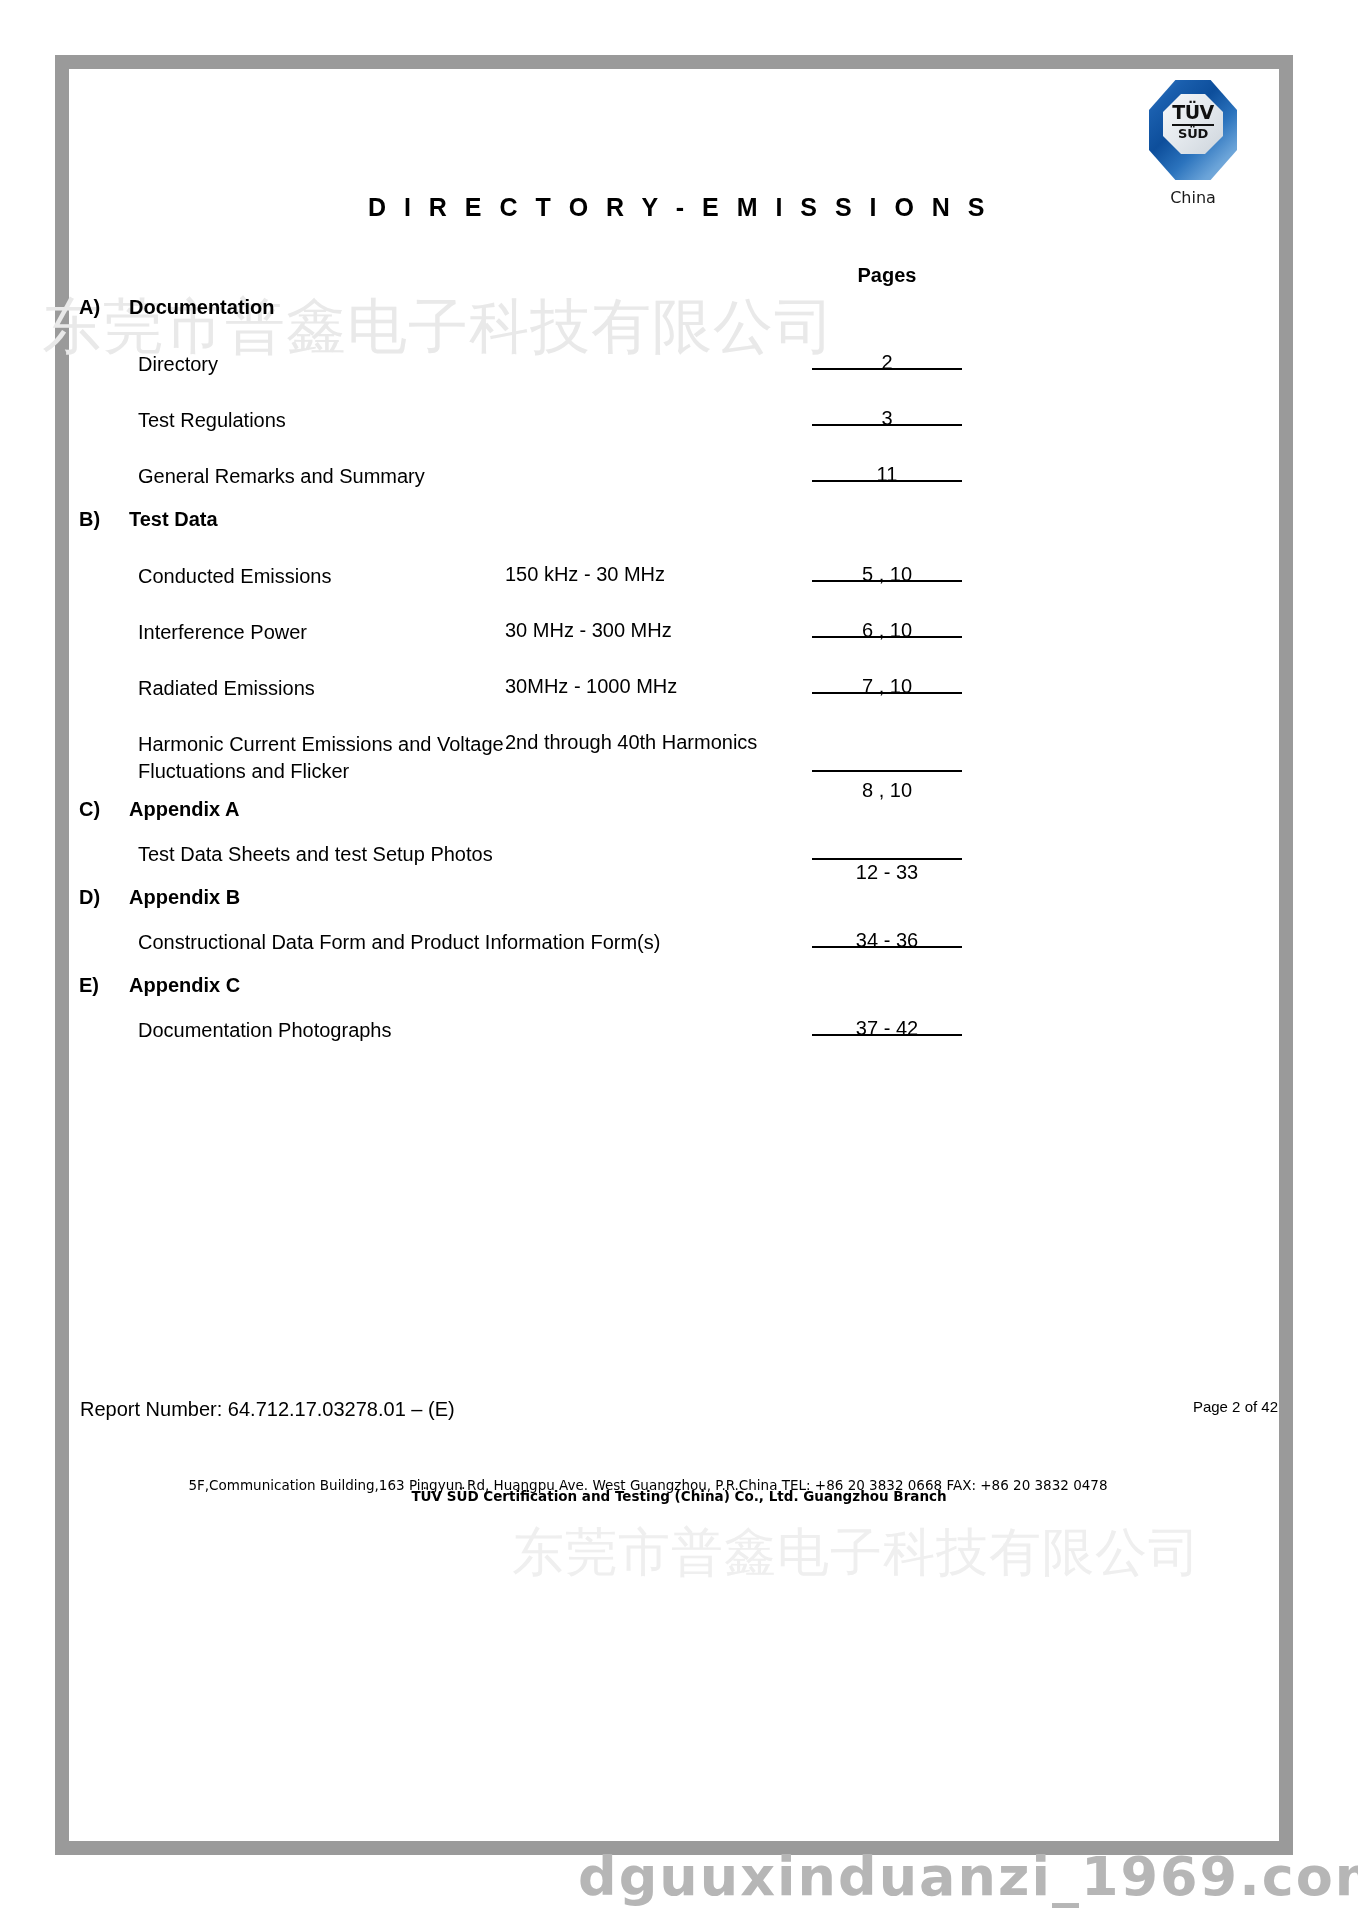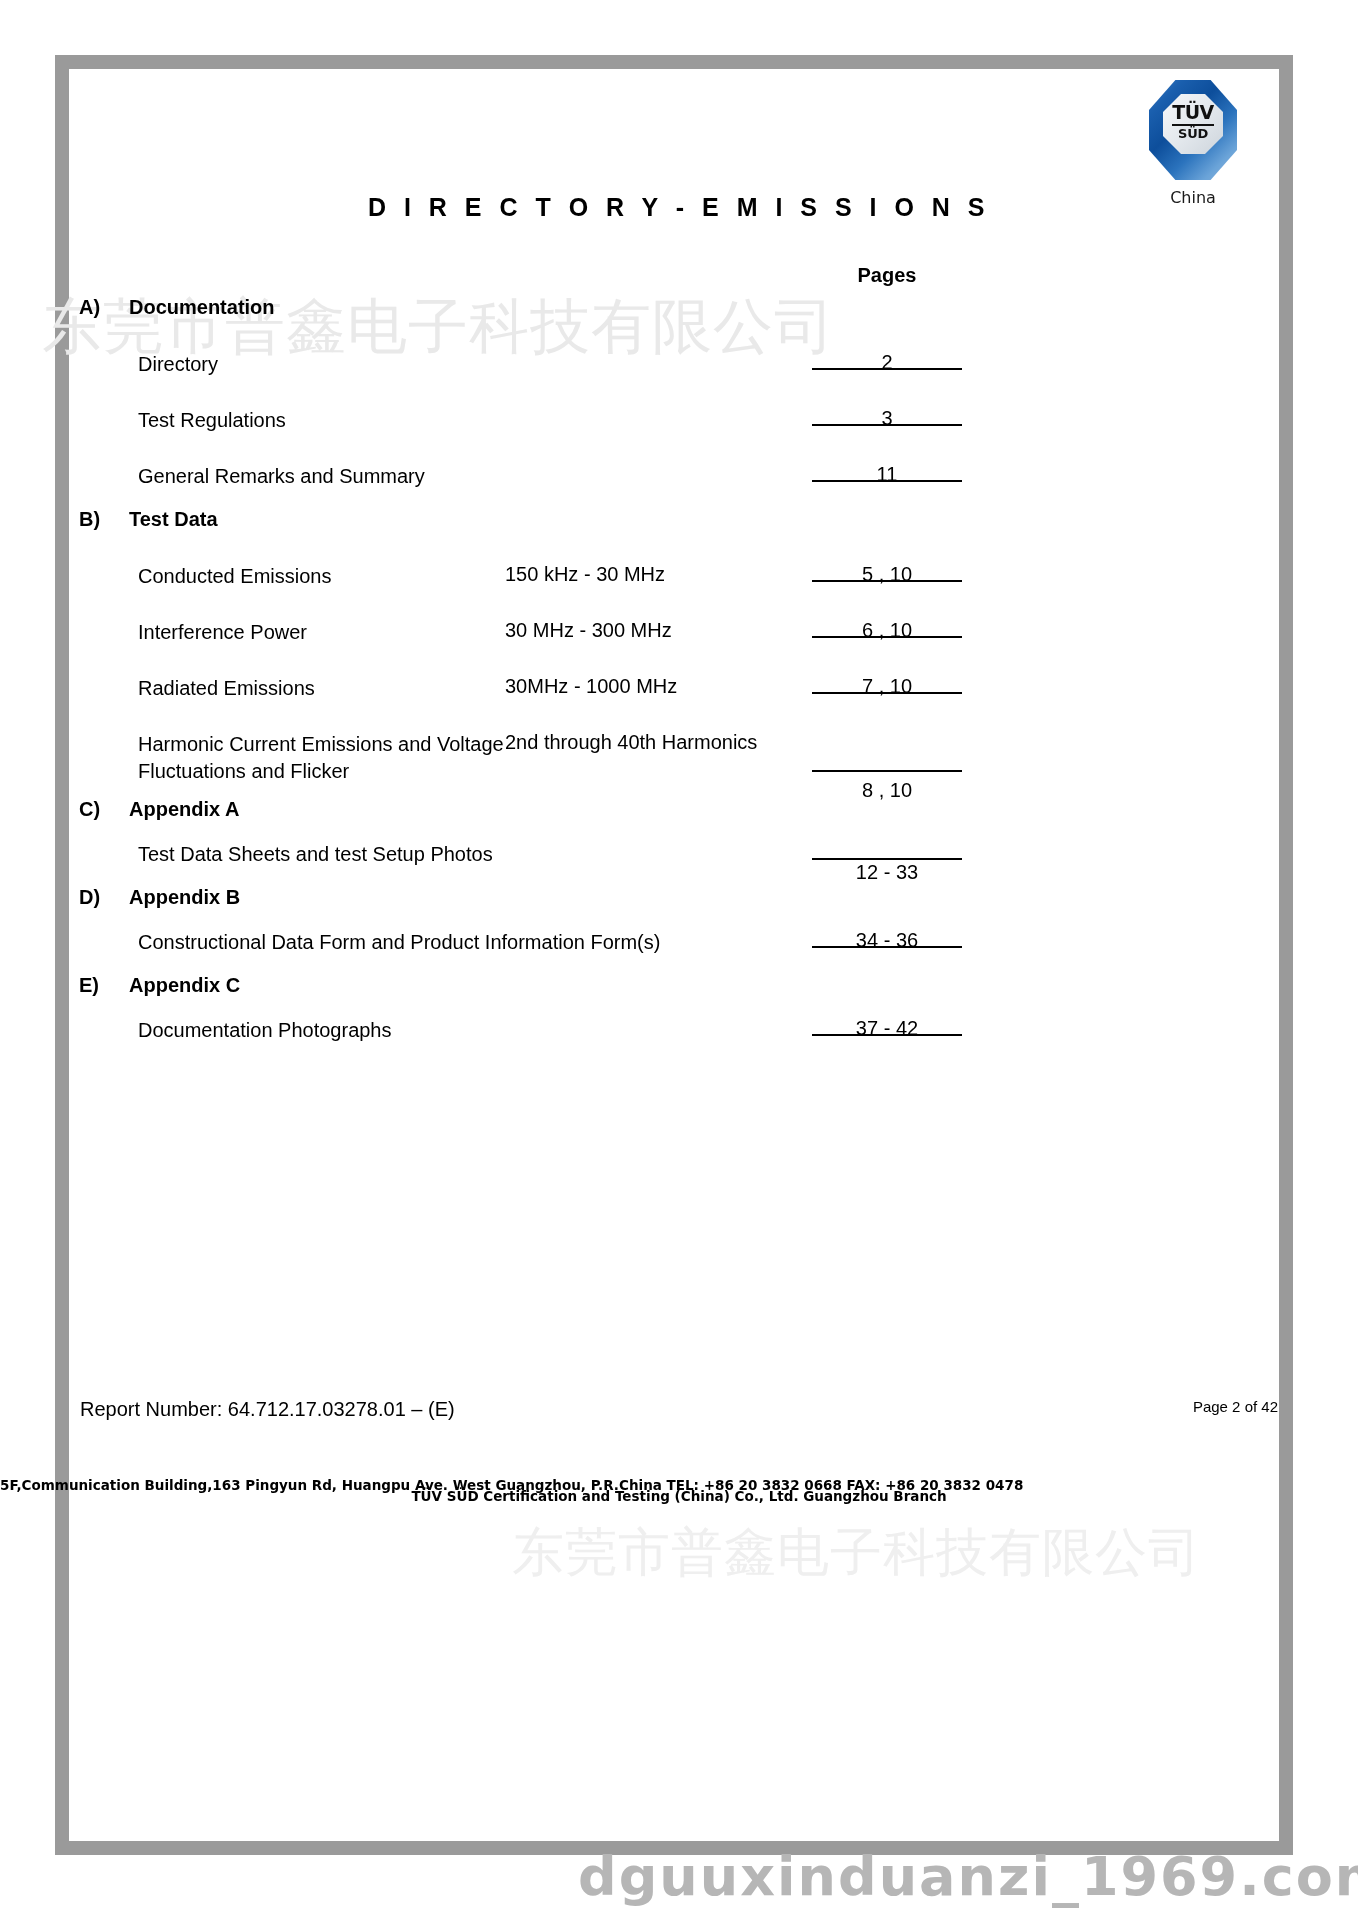--- a/index.html
+++ b/index.html
@@ -230,22 +230,23 @@
     font-family: "DejaVu Sans", sans-serif;
     font-weight: bold;
     font-size: 13.5px;
     z-index: 8;
   }
   #footer-address {
     position: absolute;
     left: 0;
     top: 1477px;
     width: 1296px;
-    font-family: "DejaVu Sans", sans-serif;
-    font-weight: bold;
+    text-align: center;
+    font-family: "DejaVu Sans", sans-serif;
+    font-weight: normal;
     font-size: 13.5px;
     z-index: 8;
   }
 </style>
 </head>
 <body>
 
 <div id="page-frame"></div>
 
 <div class="watermark" id="watermark-top">东莞市普鑫电子科技有限公司</div>

